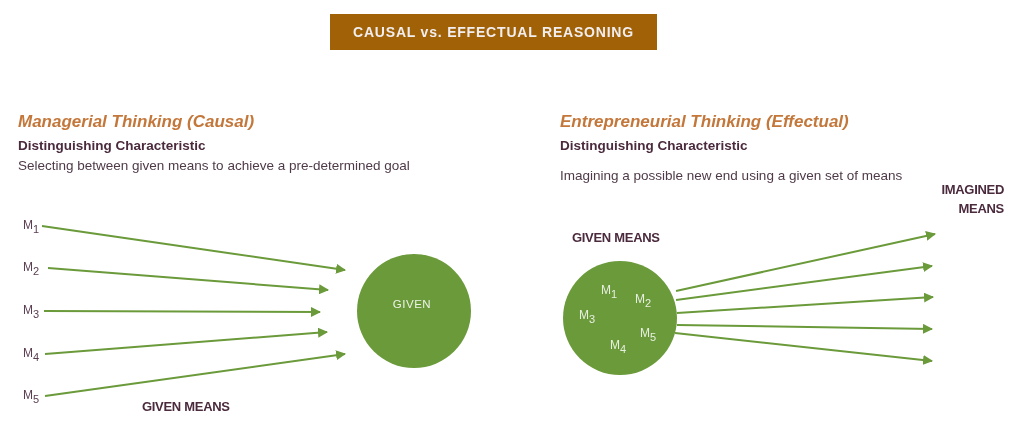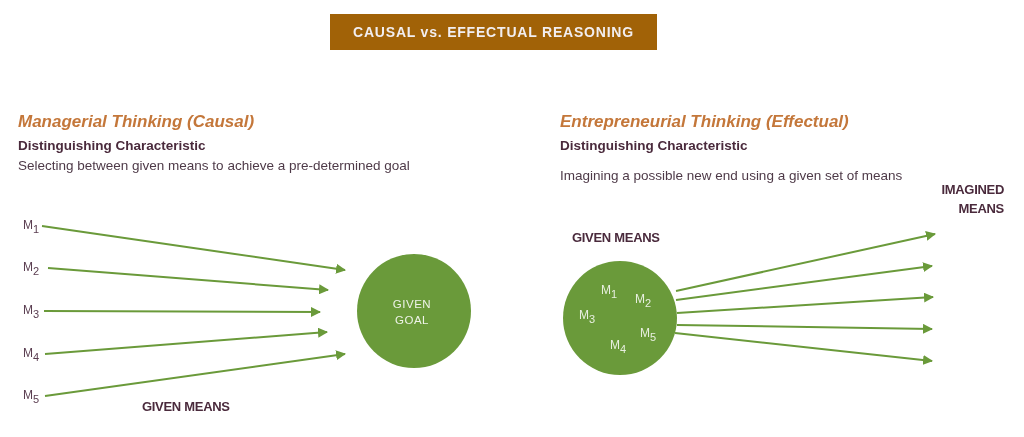--- a/index.html
+++ b/index.html
@@ -58,21 +58,20 @@
 <div class="m" style="left:23px; top:218px;"><span>M</span><sub>1</sub></div>
 <div class="m" style="left:23px; top:260px;"><span>M</span><sub>2</sub></div>
 <div class="m" style="left:23px; top:303px;"><span>M</span><sub>3</sub></div>
 <div class="m" style="left:23px; top:346px;"><span>M</span><sub>4</sub></div>
 <div class="m" style="left:23px; top:388px;"><span>M</span><sub>5</sub></div>
 
 <div class="lbl" style="left:142px; top:399px;">GIVEN MEANS</div>
 
 <div class="goal-text">
   <div>GIVEN</div>
-  <div>GOAL</div>
 </div>
 
 <div class="lbl" style="left:572px; top:230px;">GIVEN MEANS</div>
 
 <div class="mw" style="left:601px; top:283px;"><span>M</span><sub>1</sub></div>
 <div class="mw" style="left:635px; top:292px;"><span>M</span><sub>2</sub></div>
 <div class="mw" style="left:579px; top:308px;"><span>M</span><sub>3</sub></div>
 <div class="mw" style="left:610px; top:338px;"><span>M</span><sub>4</sub></div>
 <div class="mw" style="left:640px; top:326px;"><span>M</span><sub>5</sub></div>
 

